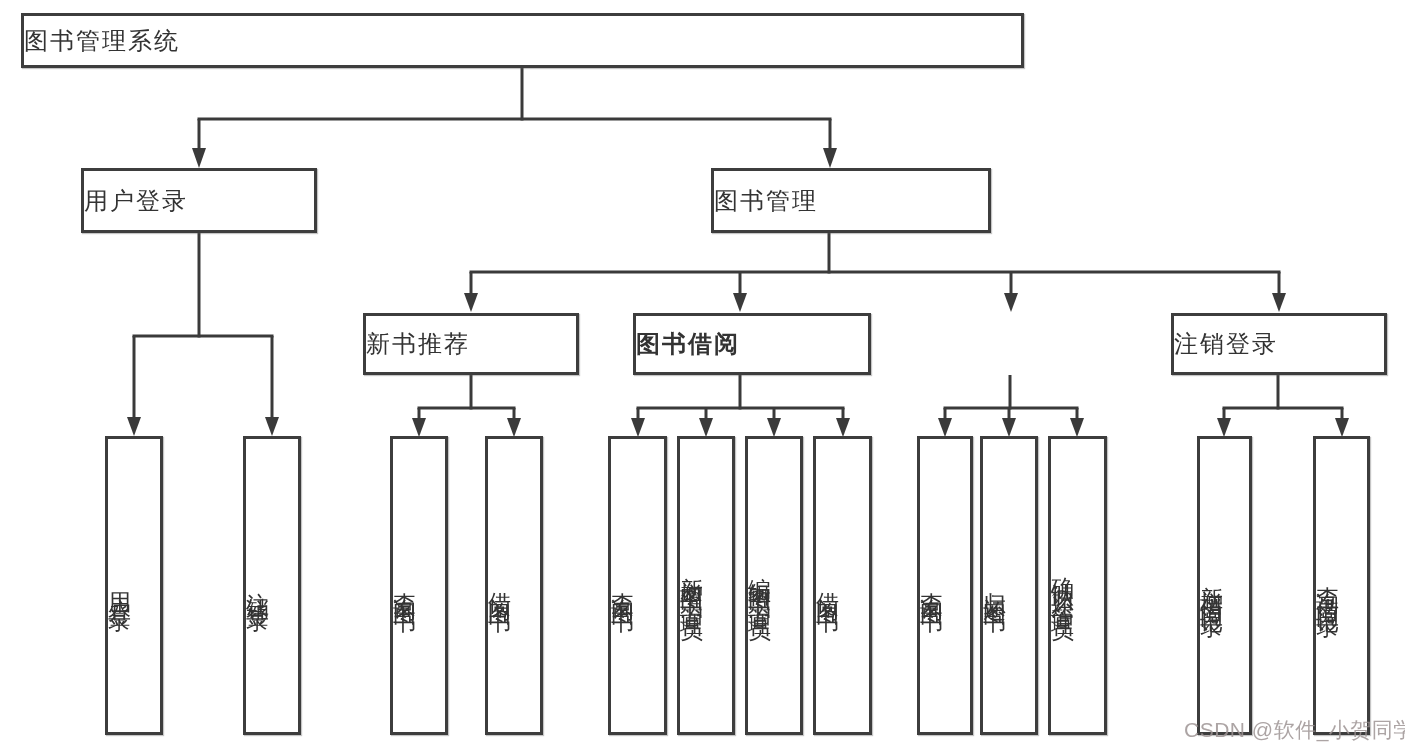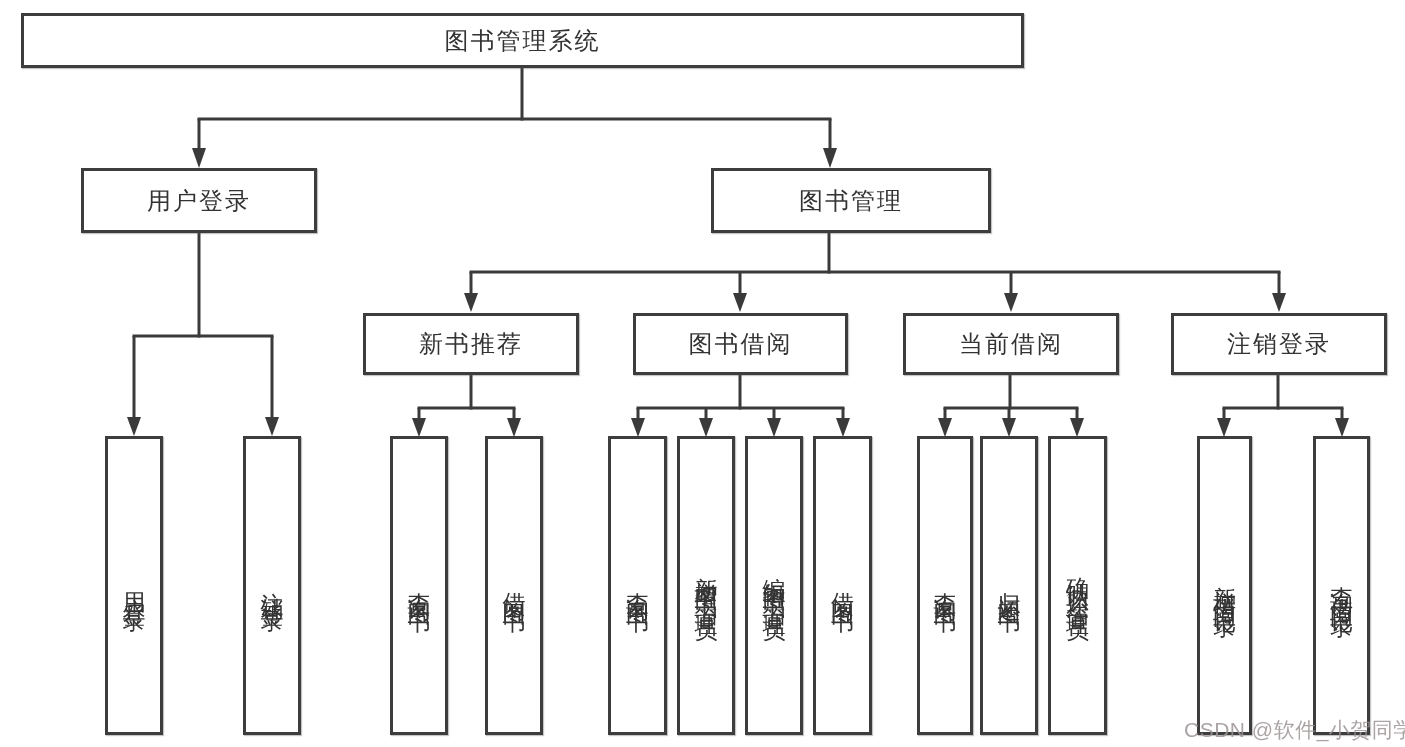--- a/index.html
+++ b/index.html
@@ -23,21 +23,21 @@
     pointer-events: none;
   }
   .box {
     position: absolute;
     box-sizing: border-box;
     background: #ffffff;
     border: 3px solid #3d3d3d;
     box-shadow: 1px 1px 1px rgba(90,90,90,0.35);
     display: flex;
     align-items: center;
-    justify-content: center;
+    justify-content: flex-start;
     z-index: 2;
   }
   .box.h span {
     font-size: 24px;
     letter-spacing: 2px;
     color: #333333;
     white-space: nowrap;
   }
   .box.v span {
     writing-mode: vertical-rl;
@@ -135,25 +135,22 @@
   <div class="box h" style="left:81px; top:168px; width:236px; height:65px;">
     <span>用户登录</span>
   </div>
   <div class="box h" style="left:711px; top:168px; width:280px; height:65px;">
     <span>图书管理</span>
   </div>
 
   <div class="box h" style="left:363px; top:313px; width:216px; height:62px;">
     <span>新书推荐</span>
   </div>
-  <div class="box h" style="left:633px; top:313px; width:215px; height:62px;">
+  <div class="box h" style="left:633px; top:313px; width:238px; height:62px;font-weight:bold;">
     <span>图书借阅</span>
-  </div>
-  <div class="box h" style="left:903px; top:313px; width:216px; height:62px;">
-    <span>当前借阅</span>
   </div>
   <div class="box h" style="left:1171px; top:313px; width:216px; height:62px;">
     <span>注销登录</span>
   </div>
 
   <div class="box v" style="left:105px; top:436px; width:58px; height:299px;">
     <span>用户登录</span>
   </div>
   <div class="box v" style="left:243px; top:436px; width:58px; height:299px;">
     <span>注销登录</span>

